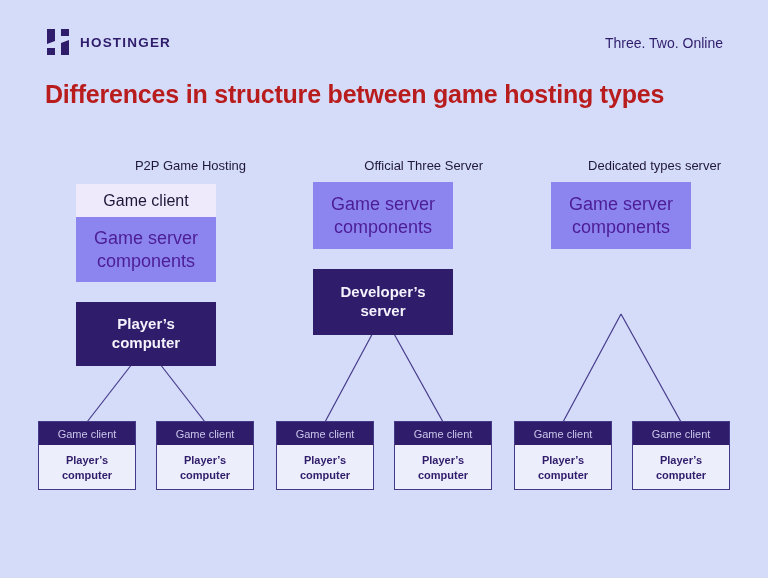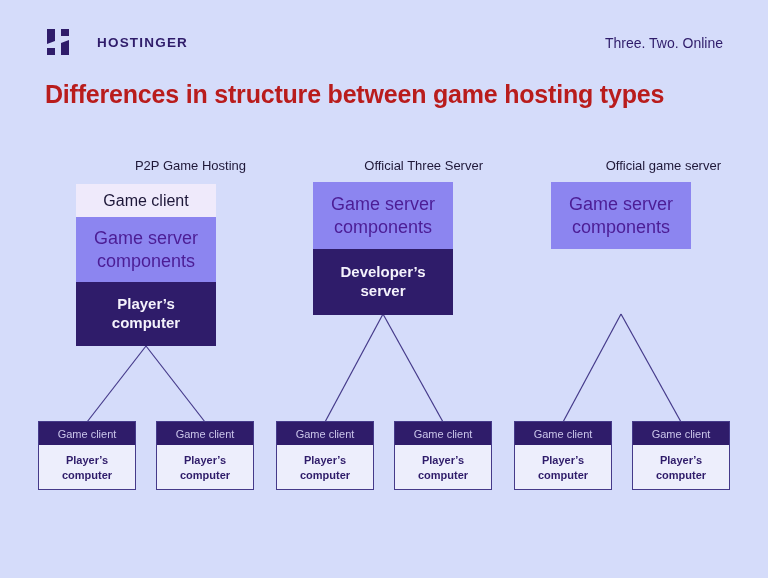--- a/index.html
+++ b/index.html
@@ -6,21 +6,21 @@
   body{
     width:768px;height:578px;
     background:#d5dcfa;
     font-family:"Liberation Sans","DejaVu Sans",sans-serif;
     position:relative;overflow:hidden;
     color:#2f1c6a;
   }
   .page{position:absolute;inset:0;width:768px;height:578px;}
 
   
-  .brand{position:absolute;left:45px;top:28px;display:flex;align-items:center;gap:26px;}
+  .brand{position:absolute;left:45px;top:28px;display:flex;align-items:center;gap:9px;}
   .brand svg{display:block;}
   .brand-name{font-size:13.5px;font-weight:800;letter-spacing:1.2px;color:#2f1c6a;}
   .tagline{position:absolute;right:45px;top:35px;font-size:14px;color:#2f1c6a;}
 
   
   .page-title{
     position:absolute;left:45px;top:80px;width:700px;
     font-size:25px;font-weight:800;color:#b91c1c;letter-spacing:-0.2px;
   }
 
@@ -33,21 +33,21 @@
 
   
   .stack{position:absolute;width:140px;display:flex;flex-direction:column;}
   .stack.c1{left:76px;top:184px;}
   .stack.c2{left:313px;top:182px;}
   .stack.c3{left:551px;top:182px;}
   .sec{display:flex;align-items:center;justify-content:center;text-align:center;
     padding:0 10px;box-sizing:border-box;}
   .sec.light{background:#efeafb;color:#1c1638;font-size:16px;height:33px;}
   .sec.medium{background:#8c85f0;color:#4c1d95;font-size:18px;line-height:1.25;}
-  .sec.dark{background:#2f1c6a;color:#f4f2fc;font-size:15px;font-weight:700;line-height:1.25;}
+  .sec.dark{background:#2f1c6a;color:#f4f2fc;font-size:15px;font-weight:700;line-height:1.25;margin-top:20px;}
   .c1 .sec.medium{height:65px;}
   .c1 .sec.dark{height:64px;}
   .c2 .sec.medium,.c3 .sec.medium{height:67px;}
   .c2 .sec.dark,.c3 .sec.dark{height:66px;}
 
   
   svg.lines{position:absolute;left:0;top:0;}
 
   
   .child{
@@ -80,21 +80,21 @@
       </svg>
     </span>
     <span class="brand-name">HOSTINGER</span>
   </div>
   <div class="tagline">Three. Two. Online</div>
 
   <div class="page-title">Differences in structure between game hosting types</div>
 
   <div class="col-label c1">P2P Game Hosting</div>
   <div class="col-label c2">Official Three Server</div>
-  <div class="col-label c3">Official game server</div>
+  <div class="col-label c3">Dedicated types server</div>
 
   <svg class="lines" width="768" height="578">
     <g stroke="#453a8a" stroke-width="1.2" fill="none">
       <line x1="146" y1="346" x2="87" y2="422"></line>
       <line x1="146" y1="346" x2="205" y2="422"></line>
       <line x1="383" y1="314" x2="325" y2="422"></line>
       <line x1="383" y1="314" x2="443" y2="422"></line>
       <line x1="621" y1="314" x2="563" y2="422"></line>
       <line x1="621" y1="314" x2="681" y2="422"></line>
     </g>

